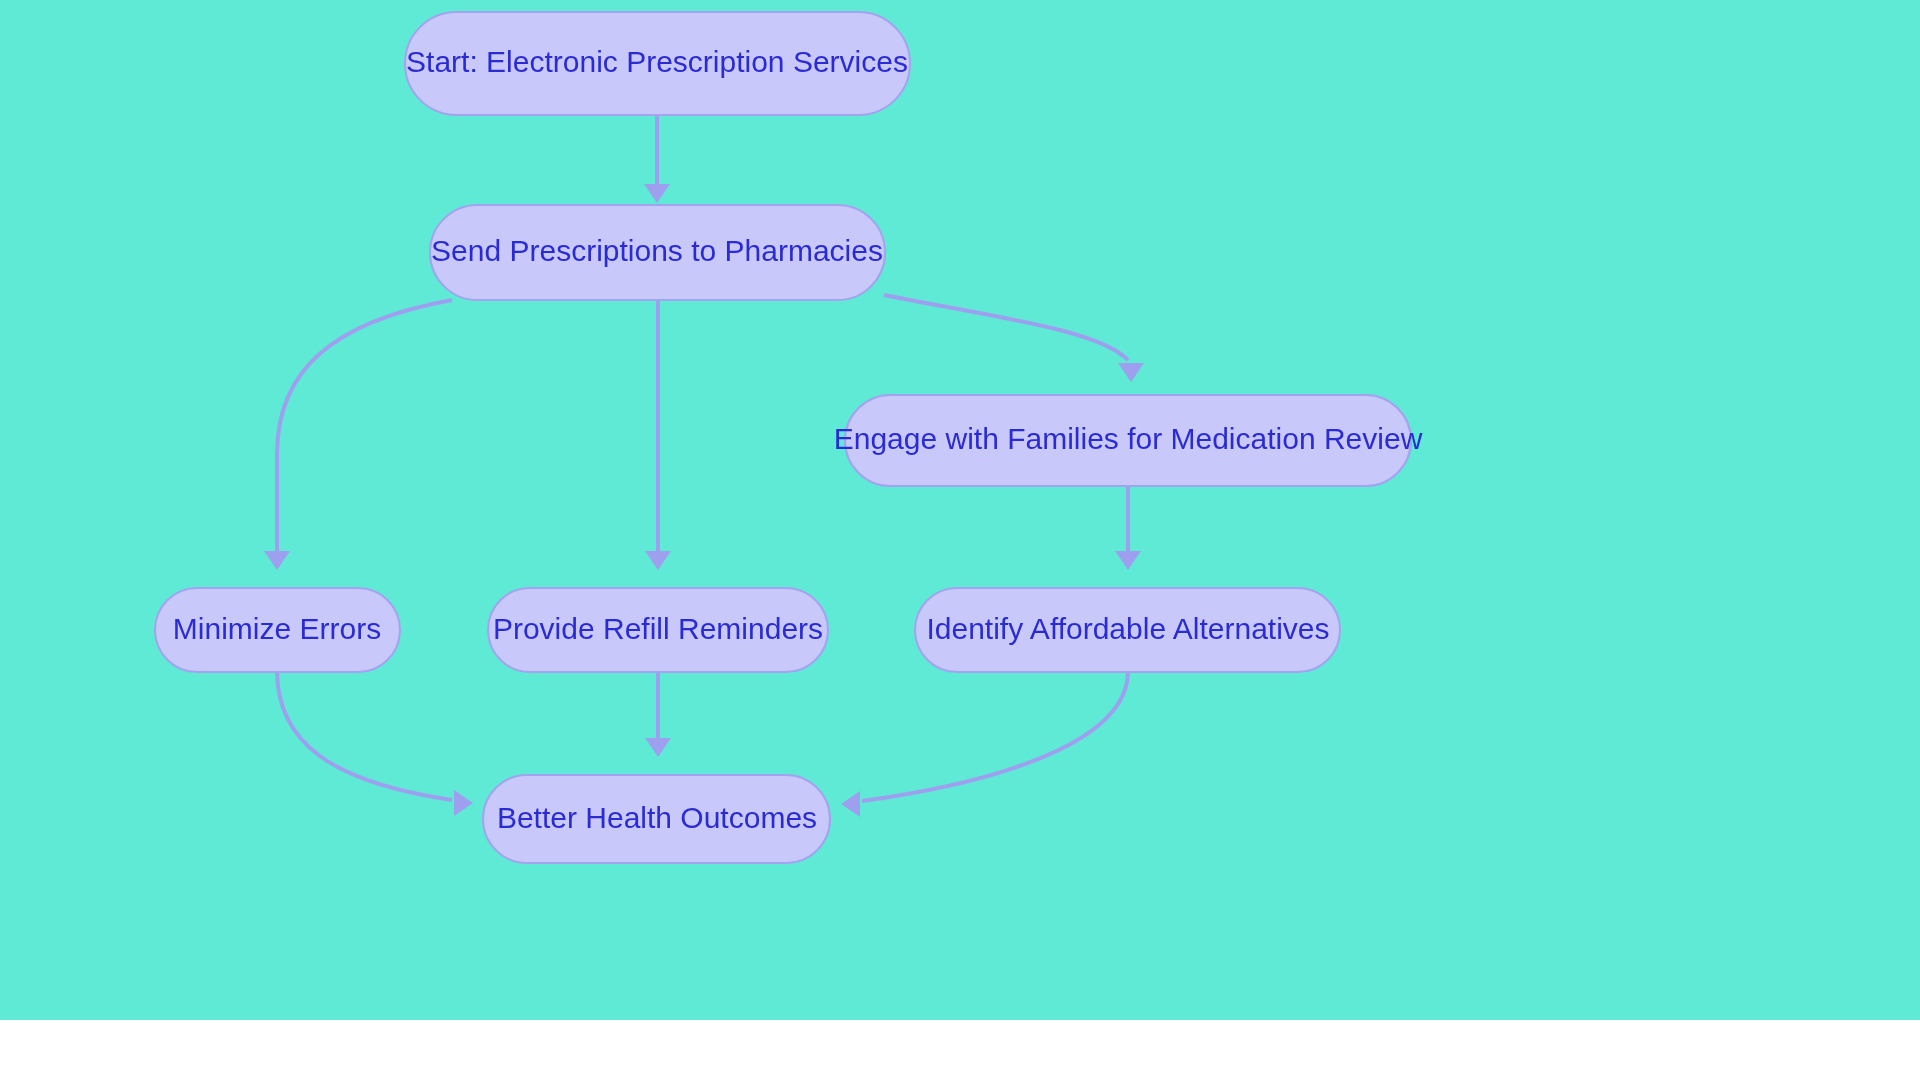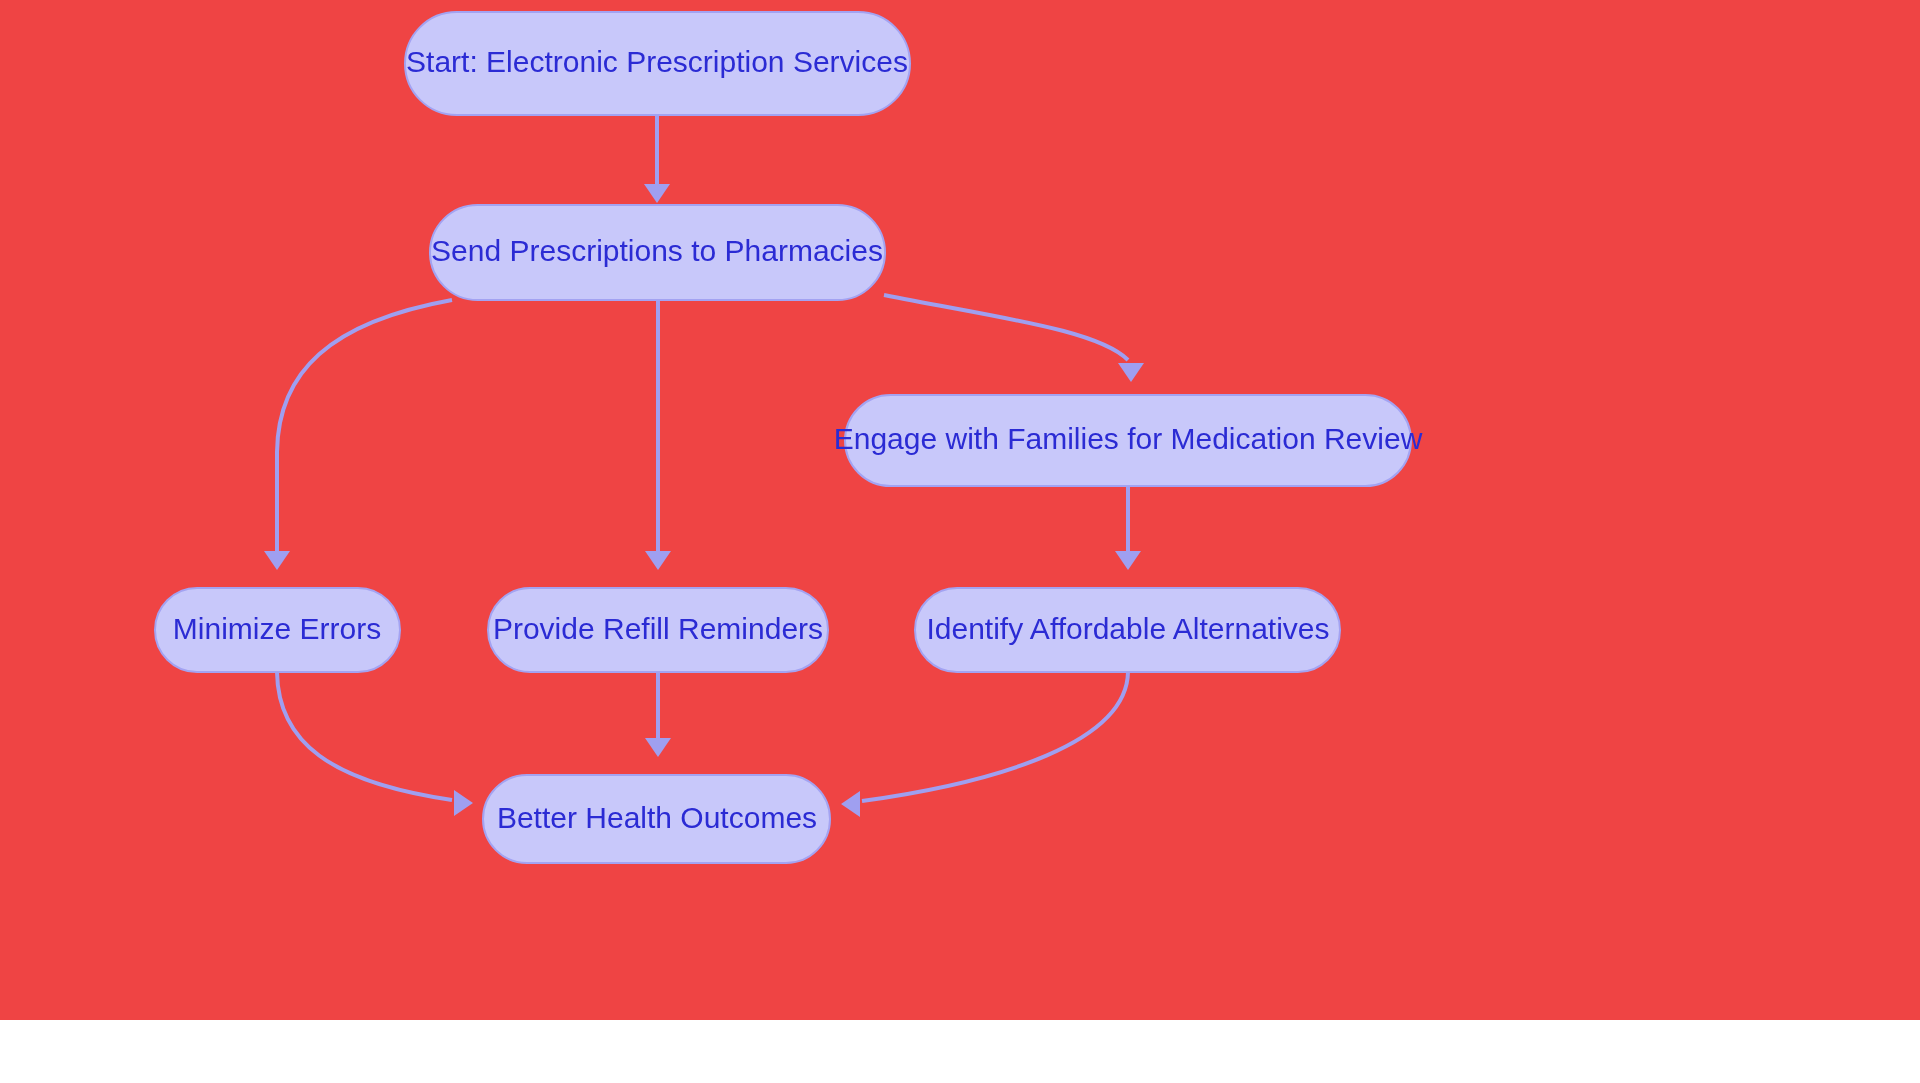--- a/index.html
+++ b/index.html
@@ -11,21 +11,21 @@
   body {
     width: 1920px;
     height: 1083px;
     overflow: hidden;
     font-family: "Liberation Sans", sans-serif;
   }
   #flow-root {
     position: relative;
     width: 1920px;
     height: 1020px;
-    background: #ef4444;
+    background: #5eead4;
   }
   #flow-svg {
     position: absolute;
     top: 0;
     left: 0;
     width: 1920px;
     height: 1083px;
     display: block;
   }
   .node-shape {

